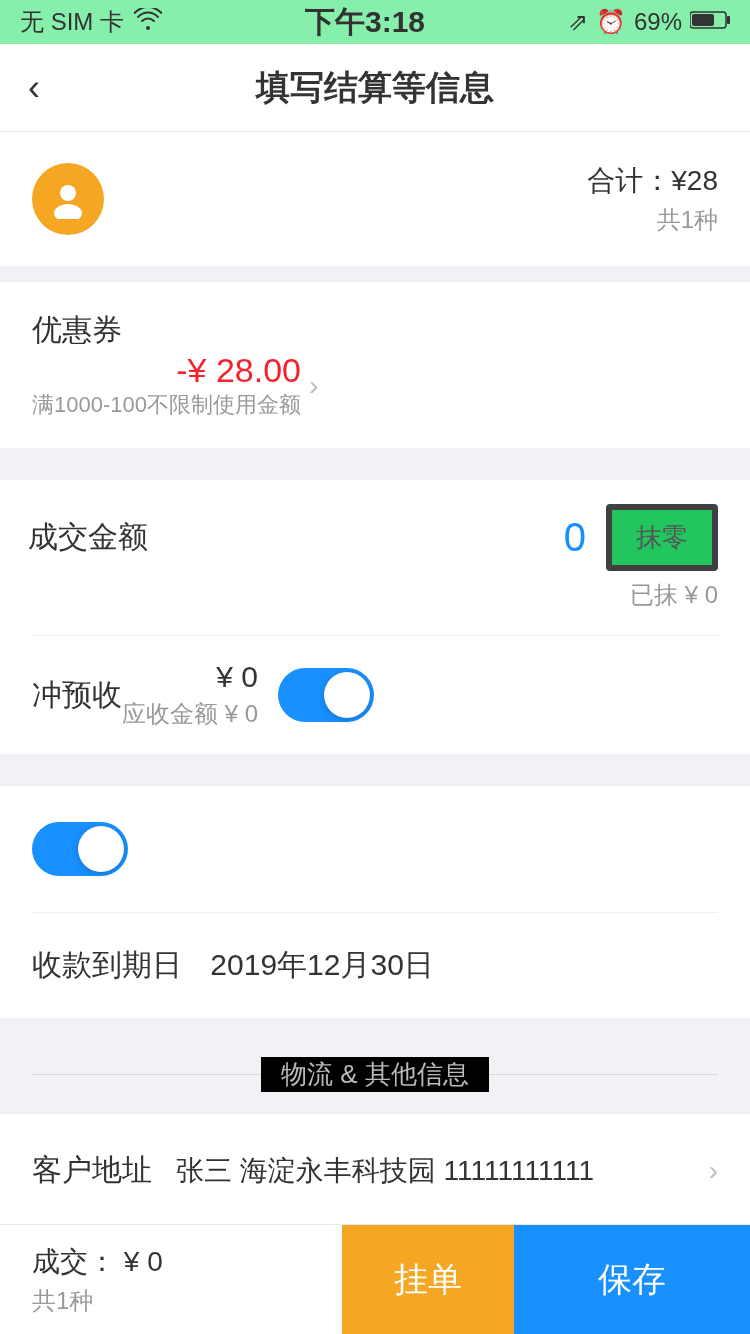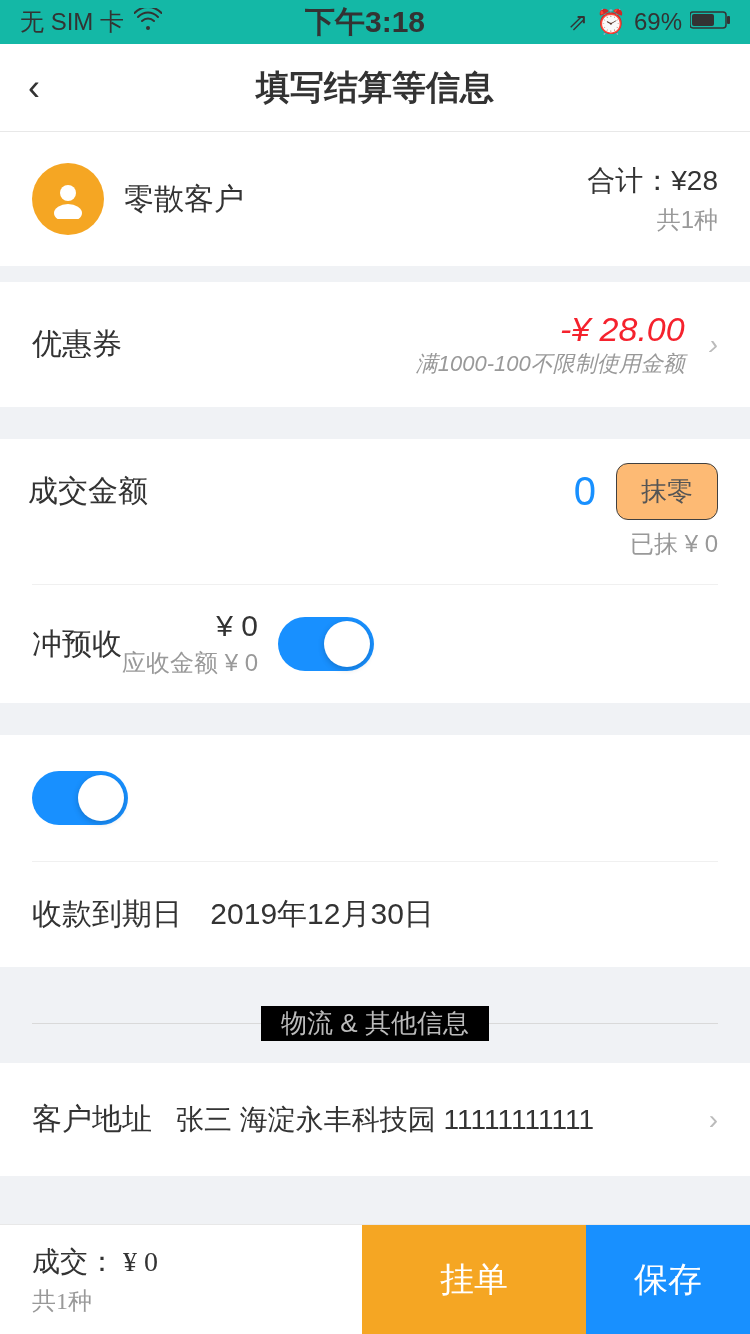--- a/index.html
+++ b/index.html
@@ -10,21 +10,21 @@
       font-family: -apple-system, 'PingFang SC', 'Helvetica Neue', sans-serif;
       background: #f0f2f5;
       font-size: 28px;
       color: #333;
     }
 
     
     .status-bar {
       width: 100%;
       height: 44px;
-      background: #14b8a6;
+      background: #86efac;
       display: flex;
       align-items: center;
       justify-content: space-between;
       padding: 0 20px;
       font-size: 24px;
       font-weight: 500;
     }
     .status-left { display: flex; align-items: center; gap: 10px; }
     .status-center { font-size: 30px; font-weight: 600; }
     .status-right { display: flex; align-items: center; gap: 8px; font-size: 24px; }
@@ -91,29 +91,29 @@
     .divider { height: 1px; background: #f0f0f0; margin: 0 32px; }
     .section-divider { height: 16px; background: #f0f2f5; }
     .row-label { font-size: 30px; color: #333; }
     .coupon-amount { font-size: 34px; color: #f5222d; font-weight: 500; }
     .coupon-desc { font-size: 22px; color: #999; }
     .chevron { font-size: 28px; color: #bbb; margin-left: 8px; }
 
     
     .coupon-row {
       display: flex;
-      align-items: center;
+      align-items: flex-start;
       justify-content: space-between;
       padding: 28px 32px;
+      flex-direction: column;
     }
     .coupon-right-group {
       display: flex;
       align-items: center;
-      gap: 16px;
-      font-style: italic;
+      gap: 0;
     }
     .coupon-text-group { text-align: right; }
 
     
     .deal-row {
       display: flex;
       align-items: center;
       justify-content: space-between;
       padding: 24px 32px 0 28px;
     }
@@ -121,26 +121,26 @@
       display: flex;
       align-items: center;
       gap: 20px;
     }
     .deal-amount {
       font-size: 40px;
       color: #1890ff;
       font-weight: 400;
     }
     .round-btn {
-      border: 1px solid #404040;
-      border-radius: 12px;
+      border: 6px solid #404040;
+      border-radius: 4px;
       padding: 10px 24px;
       font-size: 26px;
       color: #555;
-      background: #fdba74;
+      background: #22c55e;
       cursor: pointer;
     }
     .deal-already {
       font-size: 24px;
       color: #999;
       padding: 8px 32px 24px 32px;
       text-align: right;
     }
 
     
@@ -248,39 +248,38 @@
       width: 750px;
       height: 110px;
       display: flex;
       align-items: center;
       background: #fff;
       border-top: 1px solid #e8e8e8;
     }
     .bottom-info {
       flex: 1;
       padding: 0 32px;
-      font-family: Liberation Serif, serif;
     }
     .bottom-deal { font-size: 28px; color: #333; }
     .bottom-deal-amount { font-weight: 500; }
     .bottom-count { font-size: 24px; color: #999; margin-top: 4px; }
     .bottom-btn-hold {
-      width: 224px;
+      width: 172px;
       height: 110px;
       background: #f5a623;
       display: flex;
       align-items: center;
       justify-content: center;
       font-size: 34px;
       color: #fff;
       font-weight: 500;
       cursor: pointer;
     }
     .bottom-btn-save {
-      width: 164px;
+      width: 236px;
       height: 110px;
       background: #1890ff;
       display: flex;
       align-items: center;
       justify-content: center;
       font-size: 34px;
       color: #fff;
       font-weight: 500;
       cursor: pointer;
     }
@@ -322,21 +321,20 @@
 
 <div class="section">
   <div class="customer-row">
     <div class="customer-left">
       <div class="customer-avatar">
         <svg width="40" height="40" viewBox="0 0 40 40">
           <circle cx="20" cy="14" r="8" fill="#fff"></circle>
           <ellipse cx="20" cy="34" rx="14" ry="9" fill="#fff"></ellipse>
         </svg>
       </div>
-      <span class="customer-name">零散客户</span>
     </div>
     <div class="customer-right">
       <div class="customer-total">合计：¥28</div>
       <div class="customer-count">共1种</div>
     </div>
   </div>
 </div>
 
 <div class="section">
   <div class="coupon-row">

